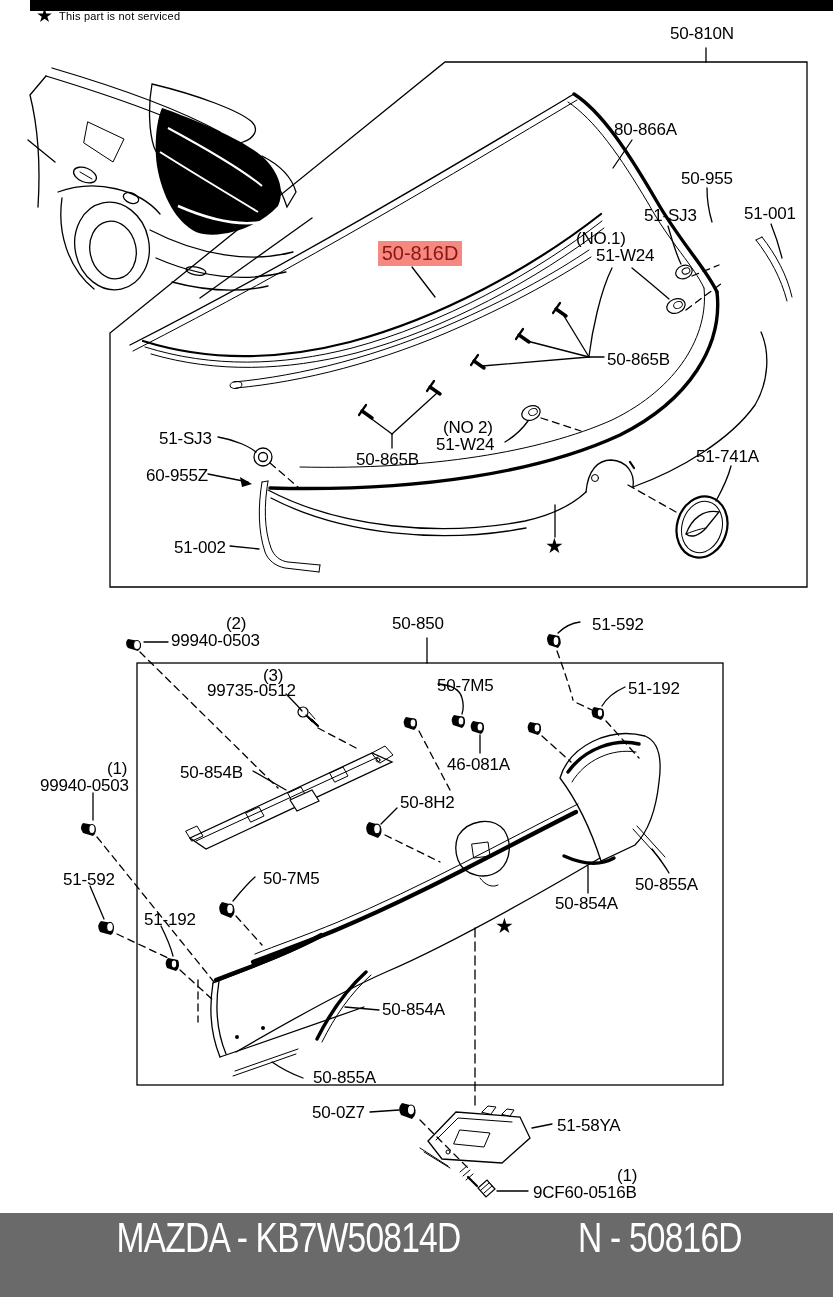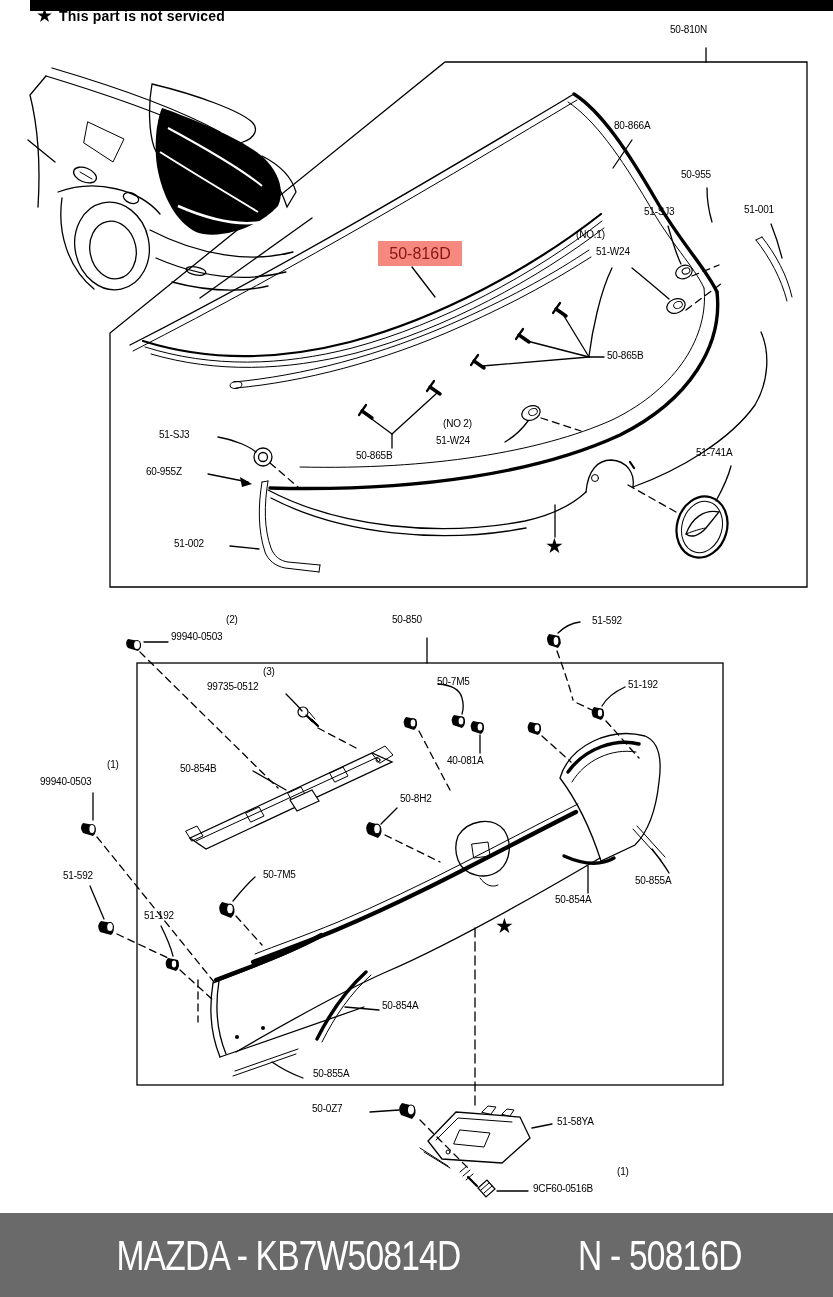--- a/index.html
+++ b/index.html
@@ -1,28 +1,28 @@
 <!DOCTYPE html>
 <html><head>
 <meta charset="utf-8">
 <style>
   html,body{margin:0;padding:0;background:#fff;}
   .page{position:relative;width:833px;height:1297px;background:#fff;overflow:hidden;
         font-family:"Liberation Sans",sans-serif;color:#000;}
   .topbar{position:absolute;left:30px;top:0;width:803px;height:11px;background:#000;}
   .note{position:absolute;left:36px;top:6px;display:flex;align-items:center;gap:6px;}
   .note .star{font-size:19px;line-height:19px;}
-  .note .txt{font-size:14px;font-weight:bold;letter-spacing:.2px;}
+  .note .txt{font-size:11px;font-weight:normal;letter-spacing:.2px;}
   .art{position:absolute;left:0;top:0;}
-  .lbl{position:absolute;font-size:10px;white-space:nowrap;letter-spacing:-0.2px;}
+  .lbl{position:absolute;font-size:17px;white-space:nowrap;letter-spacing:-0.2px;}
   .hl{position:absolute;left:378px;top:241px;width:84px;height:25px;
-      display:flex;align-items:center;justify-content:center;font-size:16px;}
+      display:flex;align-items:center;justify-content:center;font-size:20px;}
   .stargl{position:absolute;font-size:21px;line-height:20px;}
   .footer{position:absolute;left:0;top:1213px;width:833px;height:84px;
-          display:flex;align-items:center;justify-content:center;gap:46px;}
+          display:flex;align-items:flex-start;justify-content:center;gap:46px;}
   .footer span{font-size:43px;color:#fff;transform:scaleX(.78);letter-spacing:-1px;white-space:nowrap;}
   svg .ln{fill:none;stroke:#000;stroke-width:1.3px;stroke-linecap:round;}
   svg .t2{stroke-width:2.2px;} svg .t3{stroke-width:3.4px;} svg .t4{stroke-width:4.2px;}
   svg .th{stroke-width:1px;}
   svg .d{stroke-dasharray:7 5;}
   svg .dd{stroke-dasharray:9 5;}
   svg .fl{fill:#000;stroke:none;}
   svg .wh{fill:#fff;stroke:#000;stroke-width:1.2px;}
 </style>
 </head>
@@ -364,21 +364,21 @@
   <div class="lbl" style="left:171px;top:631px">99940-0503</div>
   <div class="lbl" style="left:392px;top:614px">50-850</div>
   <div class="lbl" style="left:592px;top:615px">51-592</div>
   <div class="lbl" style="left:263px;top:666px">(3)</div>
   <div class="lbl" style="left:207px;top:681px">99735-0512</div>
   <div class="lbl" style="left:437px;top:676px">50-7M5</div>
   <div class="lbl" style="left:628px;top:679px">51-192</div>
   <div class="lbl" style="left:107px;top:759px">(1)</div>
   <div class="lbl" style="left:40px;top:776px">99940-0503</div>
   <div class="lbl" style="left:180px;top:763px">50-854B</div>
-  <div class="lbl" style="left:447px;top:755px">40-081A</div>
+  <div class="lbl" style="left:447px;top:755px">46-081A</div>
   <div class="lbl" style="left:400px;top:793px">50-8H2</div>
   <div class="lbl" style="left:63px;top:870px">51-592</div>
   <div class="lbl" style="left:263px;top:869px">50-7M5</div>
   <div class="lbl" style="left:144px;top:910px">51-192</div>
   <div class="lbl" style="left:555px;top:894px">50-854A</div>
   <div class="lbl" style="left:635px;top:875px">50-855A</div>
   <div class="lbl" style="left:382px;top:1000px">50-854A</div>
   <div class="lbl" style="left:313px;top:1068px">50-855A</div>
   <div class="stargl" style="left:495px;top:916px">★</div>
 

